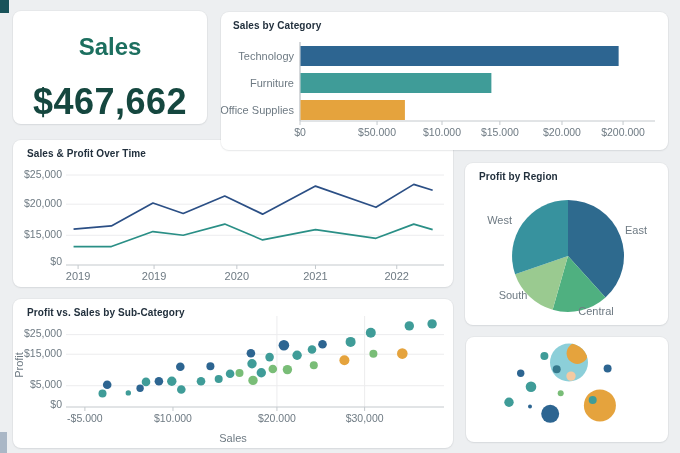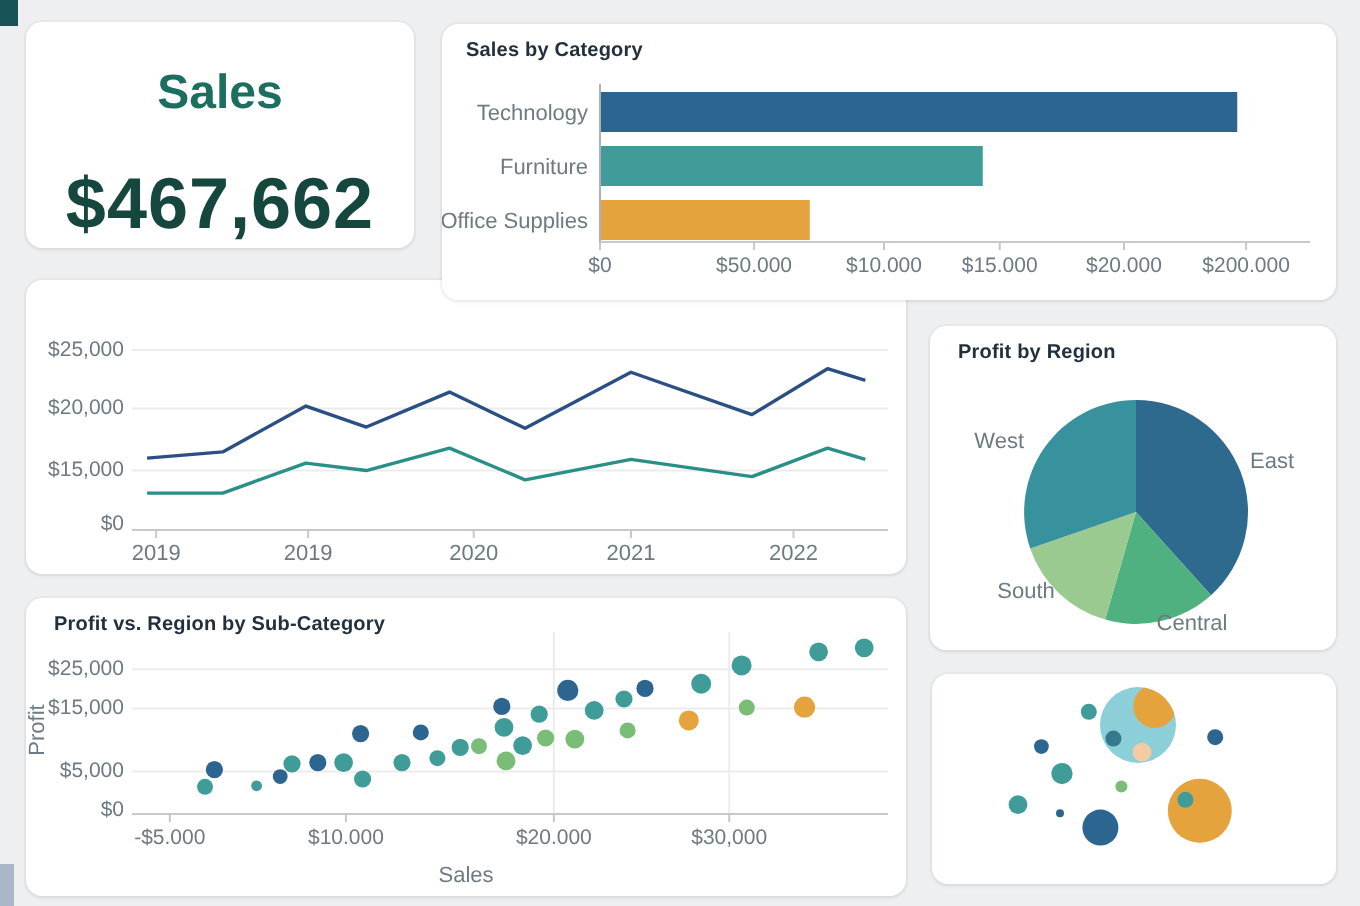--- a/index.html
+++ b/index.html
@@ -93,20 +93,21 @@
       <text x="141.074" y="137" fill="#6e7a83" font-size="11" dominant-baseline="middle" text-anchor="middle">2019</text>
       <line x1="223.856" y1="125" x2="223.856" y2="129" stroke="#c4c9cd"></line>
       <text x="223.856" y="137" fill="#6e7a83" font-size="11" dominant-baseline="middle" text-anchor="middle">2020</text>
       <line x1="302.48" y1="125" x2="302.48" y2="129" stroke="#c4c9cd"></line>
       <text x="302.48" y="137" fill="#6e7a83" font-size="11" dominant-baseline="middle" text-anchor="middle">2021</text>
       <line x1="383.75" y1="125" x2="383.75" y2="129" stroke="#c4c9cd"></line>
       <text x="383.75" y="137" fill="#6e7a83" font-size="11" dominant-baseline="middle" text-anchor="middle">2022</text>
       <polyline points="60.56,89.052 98.36,85.9455 139.94,63.0334 170.18,73.5195 211.76,56.0338 249.56,74.14080000000001 302.48,46.1177 362.96,67.3065 400.76,44.3678 419.65999999999997,50.2008" fill="none" stroke="#2b4f85" stroke-width="1.7" stroke-linejoin="round"></polyline>
       <polyline points="60.56,106.5567 98.36,106.5567 139.94,91.5372 170.18,95.265 211.76,84.08160000000001 249.56,99.92506666666668 302.48,89.67330000000001 362.96,98.31196666666668 400.76,84.08160000000001 419.65999999999997,89.67330000000001" fill="none" stroke="#2a8f86" stroke-width="1.7" stroke-linejoin="round"></polyline>
     </svg>
+  <div class="card-title">Sales &amp; Profit Over Time</div>
 </section>
 
 <section class="card pie-card">
   <svg id="pieSvg" width="203" height="162">
       <path d="M103,93 L103.0,37.0 A56,56 0 0 1 140.5,134.6 Z" fill="#2e6a8e"></path>
       <path d="M103,93 L140.5,134.6 A56,56 0 0 1 87.6,146.8 Z" fill="#4fb080"></path>
       <path d="M103,93 L87.6,146.8 A56,56 0 0 1 50.1,111.2 Z" fill="#9aca90"></path>
       <path d="M103,93 L50.1,111.2 A56,56 0 0 1 103.0,37.0 Z" fill="#37929e"></path>
       <text x="47" y="58" fill="#6e7a83" font-size="11" dominant-baseline="middle" text-anchor="end">West</text>
       <text x="171" y="68" fill="#6e7a83" font-size="11" dominant-baseline="middle" text-anchor="middle">East</text>
@@ -163,21 +164,21 @@
       <circle cx="309.5" cy="45.2" r="4.3" fill="#2d6591"></circle>
       <circle cx="300.8" cy="66.2" r="4" fill="#79bd77"></circle>
       <circle cx="331.4" cy="61.2" r="5" fill="#e5a33d"></circle>
       <circle cx="337.6" cy="42.9" r="5" fill="#3f9c98"></circle>
       <circle cx="357.8" cy="33.7" r="5" fill="#3f9c98"></circle>
       <circle cx="360.4" cy="54.8" r="4" fill="#79bd77"></circle>
       <circle cx="389.3" cy="54.6" r="5.3" fill="#e5a33d"></circle>
       <circle cx="396.3" cy="26.9" r="4.7" fill="#3f9c98"></circle>
       <circle cx="419.1" cy="24.9" r="4.7" fill="#3f9c98"></circle>
     </svg>
-  <div class="card-title">Profit vs. Region by Sub-Category</div>
+  <div class="card-title">Profit vs. Sales by Sub-Category</div>
   <div class="axis-label-x">Sales</div>
   <div class="axis-label-y">Profit</div>
 </section>
 
 <section class="card bubble-card">
   <svg id="bubbleSvg" width="202" height="105">
       <defs>
         <clipPath id="clip2">
           <circle cx="103.0" cy="25.5" r="19"></circle>
         </clipPath>

